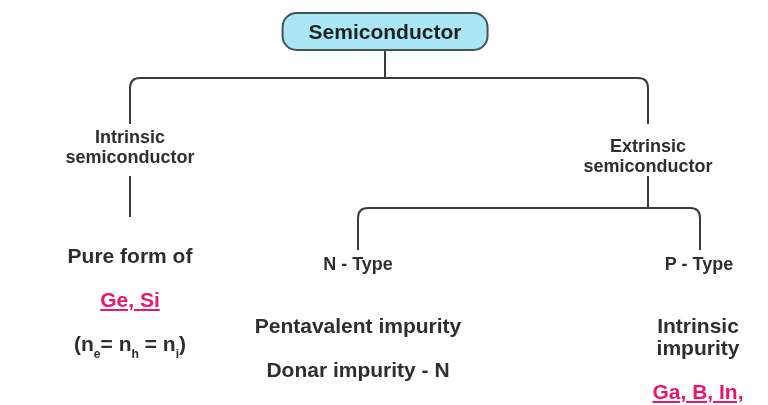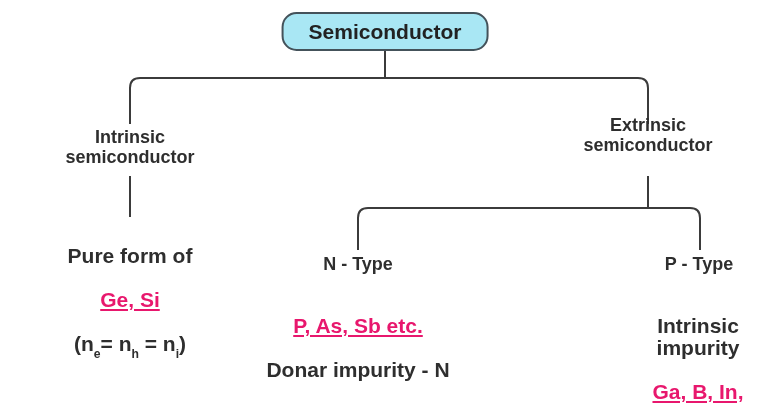--- a/index.html
+++ b/index.html
@@ -73,35 +73,35 @@
     <path d="M90 176 V217"></path>
     <path d="M608 176 V208"></path>
     <path d="M318 250 V218 Q318 208 328 208 H650 Q660 208 660 218 V250"></path>
   </svg>
 
   <div class="node root-box" style="left:345px; top:12px">Semiconductor</div>
 
   <div class="label" style="left:90px; top:127px">Intrinsic
 semiconductor</div>
 
-  <div class="label" style="left:608px; top:115px">Extrinsic
+  <div class="label" style="left:608px; top:136px">Extrinsic
 semiconductor</div>
 
   <div class="info" style="left:90px; top:223px">
     <div>Pure form of</div>
     <div class="pink">Ge, Si</div>
     <div>(n<sub>e</sub>= n<sub>h</sub> = n<sub>i</sub>)</div>
   </div>
 
   <div class="label" style="left:659px; top:254px">P - Type</div>
 
   <div class="label" style="left:318px; top:254px">N - Type</div>
 
   <div class="info" style="left:318px; top:293px">
-    <div class="pink">P, As, Sb etc.</div>
+    <div>Pentavalent impurity</div>
     <div>Donar impurity - N</div>
     
   </div>
 
   <div class="info" style="left:658px; top:293px">
     <div>Intrinsic impurity</div>
     <div class="pink">Ga, B, In, Al</div>
     
     
   </div>

